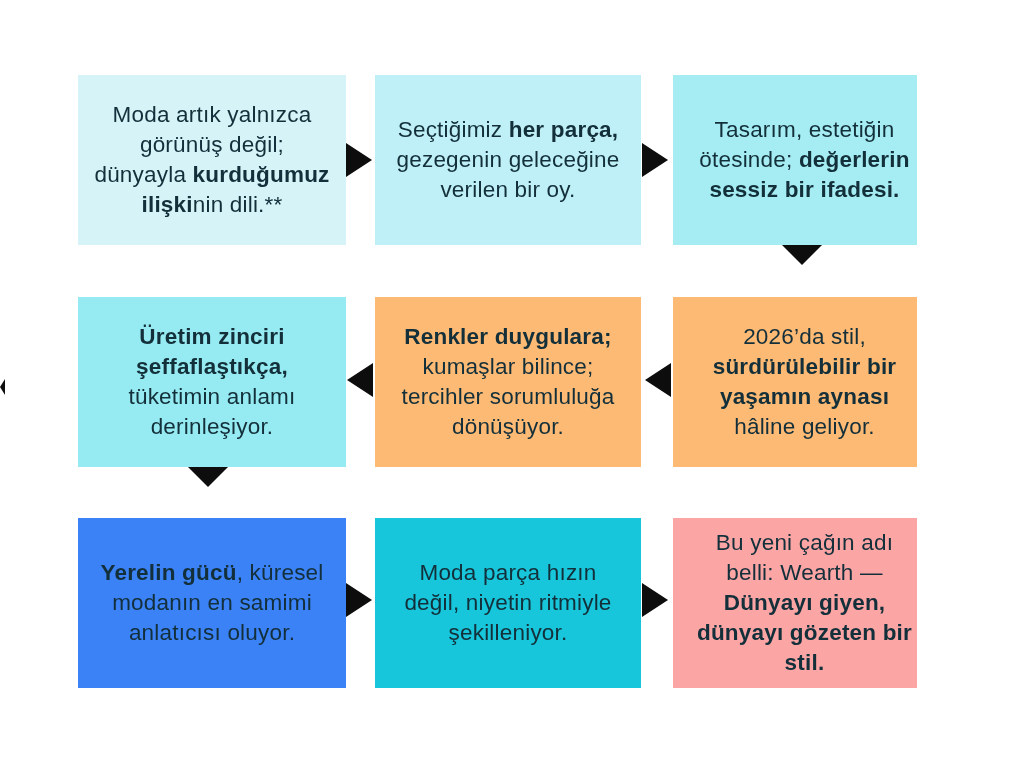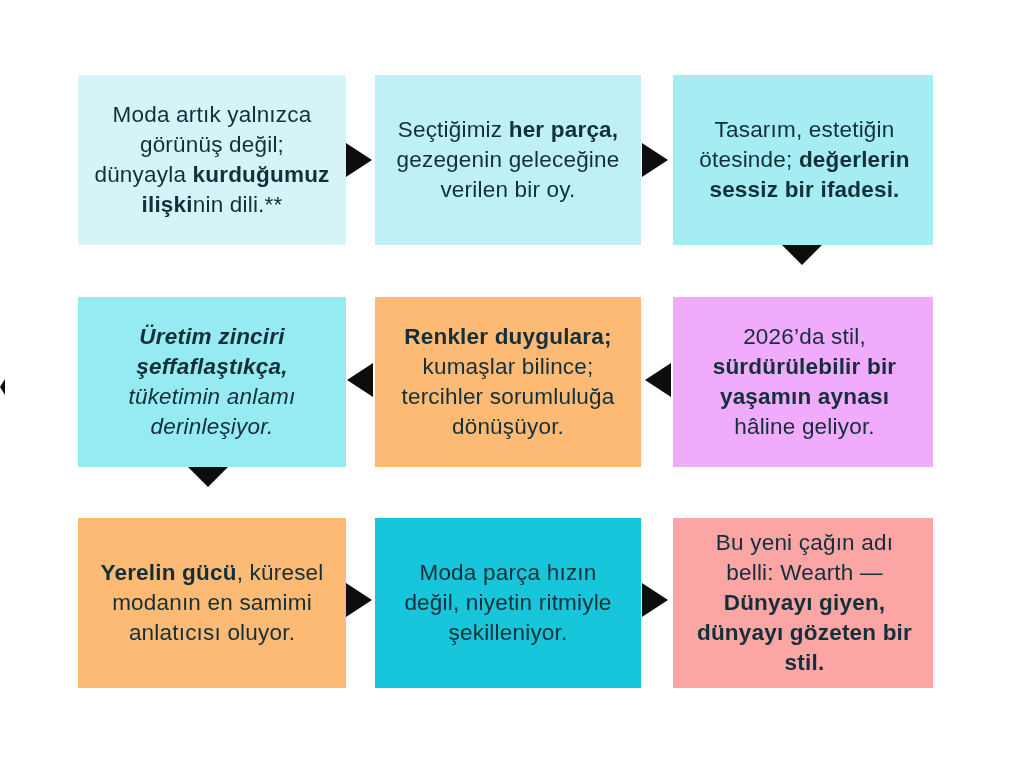--- a/index.html
+++ b/index.html
@@ -11,21 +11,20 @@
   body{
     background:var(--page-bg);
     font-family:"Liberation Sans", sans-serif;
   }
   .canvas{
     position:relative;
     width:917px;
     height:779px;
     background:var(--page-bg);
     overflow:hidden;
-    padding-left:16px;
   }
   .box{
     position:absolute;
     height:170px;
     display:flex;
     align-items:center;
     justify-content:center;
     text-align:center;
     box-sizing:border-box;
     padding:10px 16px;
@@ -82,31 +81,31 @@
   <div class="box r1 c1" style="background: rgb(214, 243, 248);">
     <div>Moda artık yalnızca görünüş değil; dünyayla <b>kurduğumuz ilişki</b>nin dili.**</div>
   </div>
   <div class="box r1 c2" style="background: rgb(191, 240, 247);">
     <div>Seçtiğimiz <b>her parça,</b> gezegenin geleceğine verilen bir oy.</div>
   </div>
   <div class="box r1 c3" style="background: rgb(165, 237, 243);">
     <div>Tasarım, estetiğin ötesinde; <b>değerlerin sessiz bir ifadesi.</b></div>
   </div>
 
-  <div class="box r2 c1" style="background: rgb(150, 234, 241); font-style: italic;">
+  <div class="box r2 c1" style="background: rgb(150, 234, 241);">
     <div><b>Üretim zinciri şeffaflaştıkça,</b> tüketimin anlamı derinleşiyor.</div>
   </div>
   <div class="box r2 c2" style="background: #fdba74;">
     <div><b>Renkler duygulara;</b> kumaşlar bilince; tercihler sorumluluğa dönüşüyor.</div>
   </div>
-  <div class="box r2 c3" style="background: #f0abfc;">
+  <div class="box r2 c3" style="background: #fdba74;">
     <div>2026’da stil, <b>sürdürülebilir bir yaşamın aynası</b> hâline geliyor.</div>
   </div>
 
-  <div class="box r3 c1" style="background: #fdba74; align-items: center;">
+  <div class="box r3 c1" style="background: #3b82f6; align-items: center;">
     <div><b>Yerelin gücü</b>, küresel modanın en samimi anlatıcısı oluyor.</div>
   </div>
   <div class="box r3 c2" style="background: rgb(23, 198, 218);">
     <div>Moda parça hızın değil, niyetin ritmiyle şekilleniyor.</div>
   </div>
   <div class="box r3 c3" style="background: #fca5a5;">
     <div>Bu yeni çağın adı belli: Wearth — <b>Dünyayı giyen, dünyayı gözeten bir stil.</b></div>
   </div>
 
   <div class="arrow right a1"></div>

